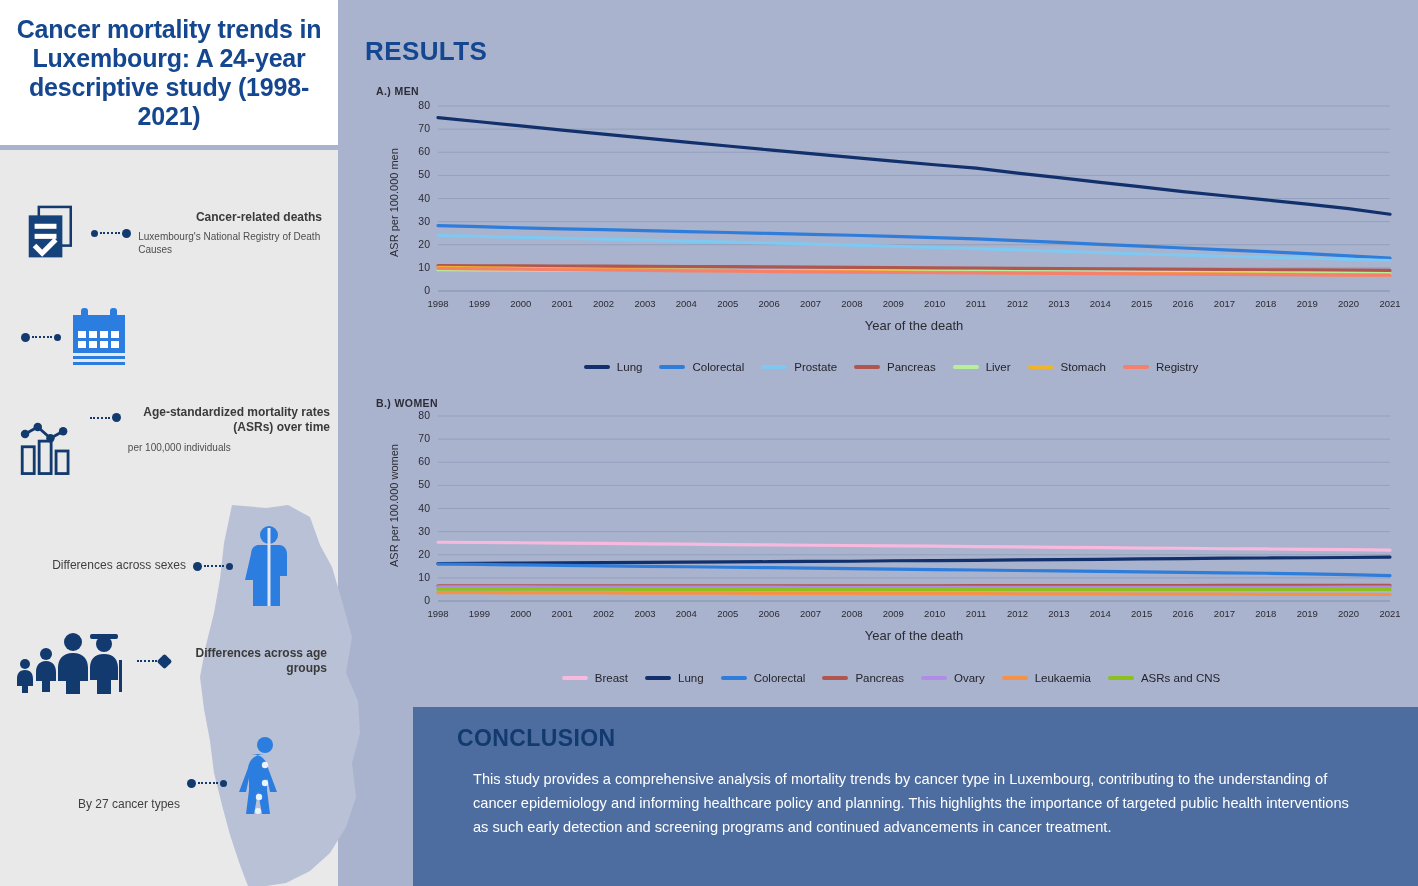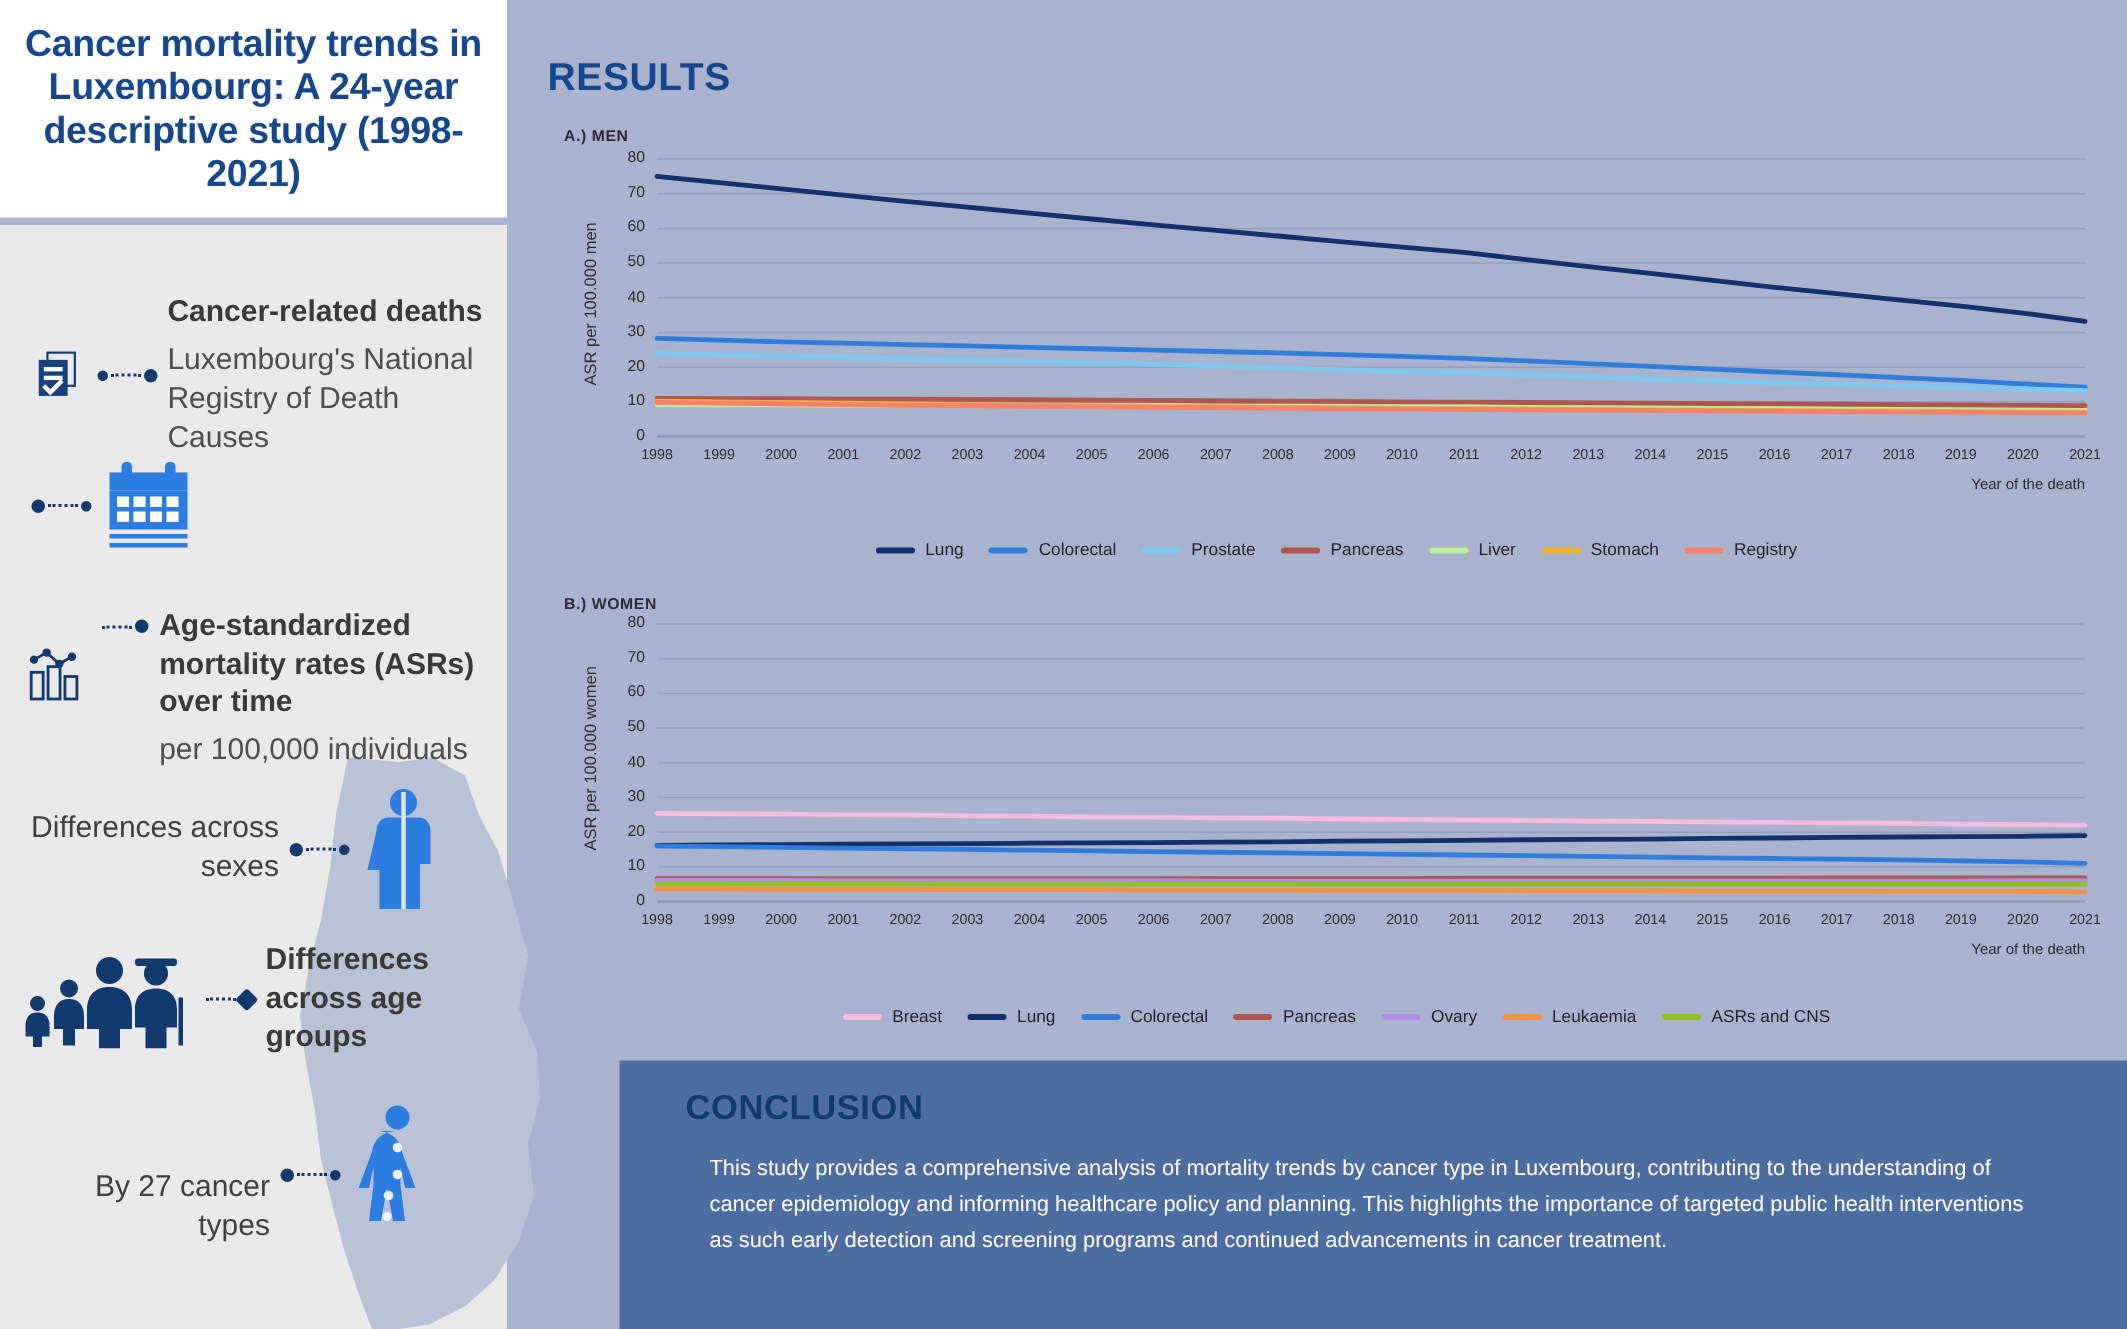--- a/index.html
+++ b/index.html
@@ -14,43 +14,43 @@
 
   #sidebar{position:absolute;left:0;top:150px;width:338px;height:736px;background:#e9e9e9;overflow:hidden;}
 
   
   .map-shape{position:absolute;pointer-events:none;}
   #map-left{left:170px;top:505px;width:230px;height:381px;z-index:1;}
   #map-right{left:170px;top:505px;width:230px;height:381px;z-index:0;}
 
   .fact{position:absolute;z-index:3;display:flex;align-items:center;}
   .fact-text{display:flex;flex-direction:column;}
-  .fact-title{font-size:20px;font-weight:bold;color:#3a3a3a;line-height:1.28;}
-  .fact-sub{font-size:20px;color:#4e4e4e;line-height:1.3;margin-top:5px;}
+  .fact-title{font-size:12px;font-weight:bold;color:#3a3a3a;line-height:1.28;text-align:right;}
+  .fact-sub{font-size:10px;color:#4e4e4e;line-height:1.3;margin-top:5px;}
   .fact-title.light{font-weight:normal;color:#3f3f3f;}
   .right-align{text-align:right;align-items:flex-end;}
   .conn{display:flex;align-items:center;gap:2px;margin:0 7px;}
   .dot{width:9px;height:9px;border-radius:50%;background:#123a6e;}
   .dot.sm{width:7px;height:7px;}
   .dash{width:20px;height:0;border-top:2.5px dotted #123a6e;}
   .diamond{width:11px;height:11px;background:#123a6e;transform:rotate(45deg);border-radius:2px;}
 
   
   #results-head{position:absolute;left:365px;top:36px;font-size:26px;font-weight:bold;
     color:#14478f;letter-spacing:.4px;z-index:2;}
 
   .panel-tag{position:absolute;font-size:10.5px;font-weight:bold;color:#2c2c38;letter-spacing:.4px;z-index:2;}
 
   .chart{position:absolute;z-index:2;}
   .plot{position:absolute;left:0;top:0;}
   .ylab{position:absolute;font-size:11px;color:#2b2b33;white-space:nowrap;
     transform-origin:0 0;transform:rotate(-90deg);}
   .ytick{position:absolute;font-size:10.5px;color:#2b2b33;text-align:right;width:22px;}
   .xtick{position:absolute;font-size:9.5px;color:#2b2b33;text-align:center;width:40px;}
-  .xlab{position:absolute;font-size:10px;color:#2b2b33;text-align:right;}
+  .xlab{position:absolute;font-size:13px;color:#2b2b33;text-align:center;}
 
   .legend{position:absolute;display:flex;align-items:center;justify-content:center;
     gap:17px;z-index:2;}
   .lg-item{display:flex;align-items:center;gap:7px;}
   .lg-swatch{width:26px;height:4px;border-radius:2px;display:block;}
   .lg-label{font-size:11.5px;color:#23232b;white-space:nowrap;}
 
   
   #conclusion{position:absolute;left:413px;top:707px;width:1005px;height:179px;
     background:rgba(70,103,156,0.93);z-index:4;box-sizing:border-box;padding:18px 44px 0 44px;}

